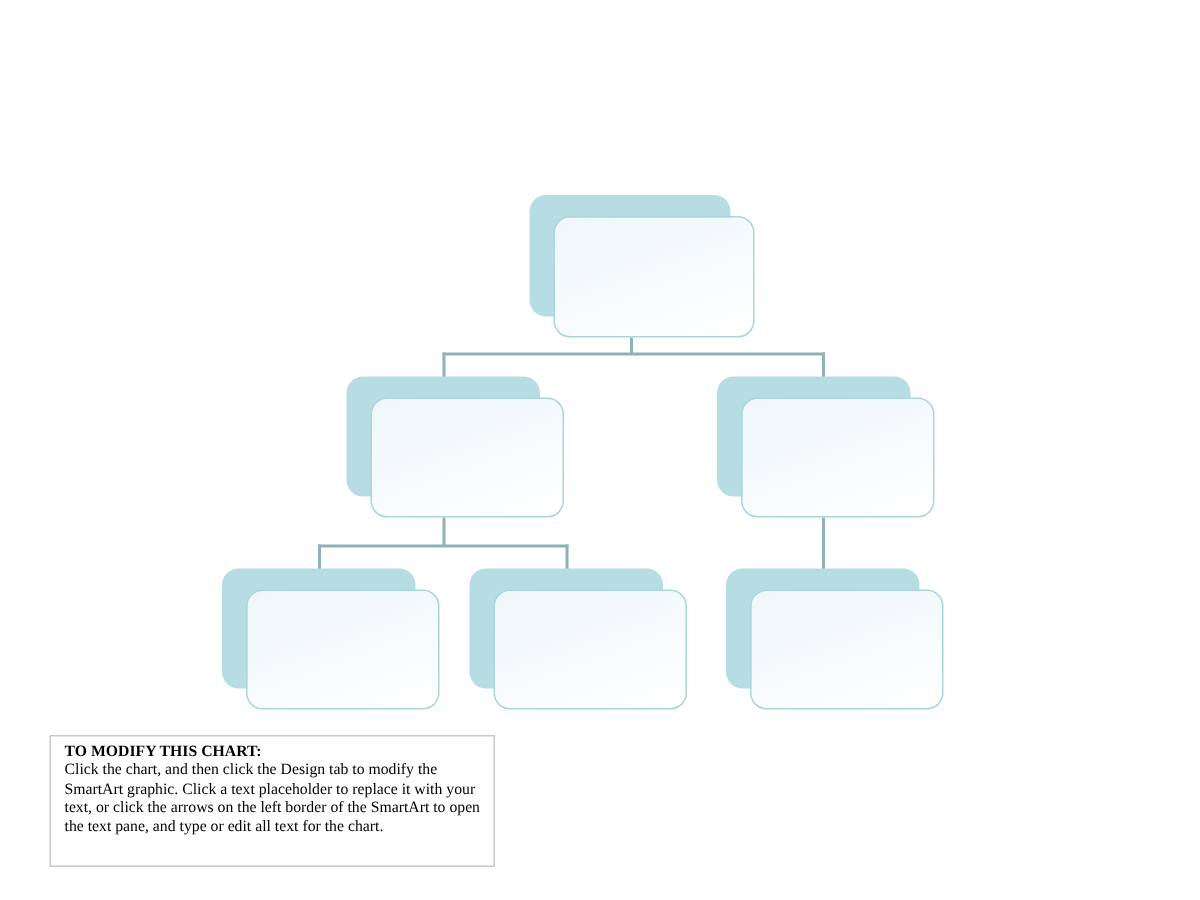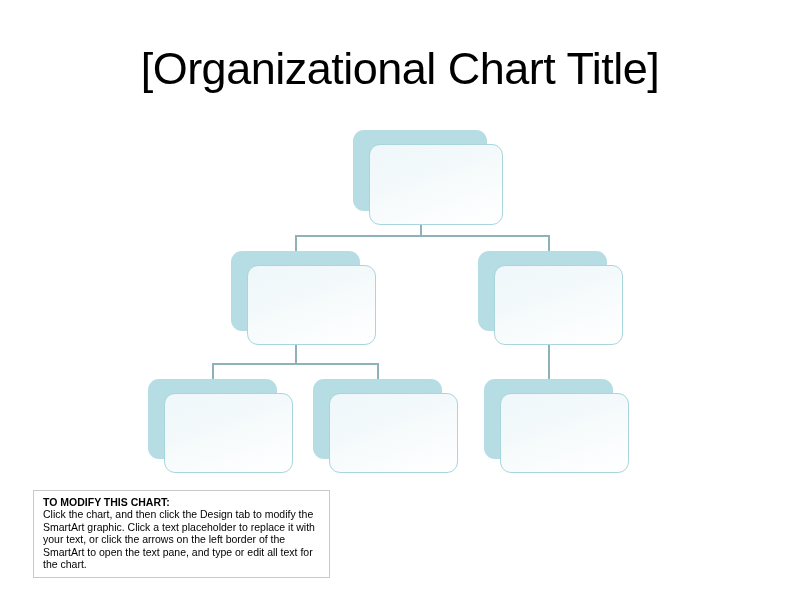--- a/index.html
+++ b/index.html
@@ -94,40 +94,39 @@
   #instructions {
     position: absolute;
     left: 33px;
     top: 490px;
     width: 297px;
     height: 88px;
     box-sizing: border-box;
     border: 1px solid #c9c9c9;
     background: #ffffff;
     padding: 5px 7px 4px 9px;
-    font-family: Liberation Sans, sans-serif;
+    font-family: Liberation Serif, serif;
     font-size: 10.5px;
     line-height: 12.4px;
     color: #000000;
     overflow: hidden;
   }
   #instructions .ins-head {
     font-weight: bold;
     display: block;
   }
   #instructions .ins-body {
     display: block;
   }
 </style>
 </head>
 <body>
 
 <div id="page">
 
-  <div id="chart-title">[Organizational Chart Title]</div>
 
   <div class="conn conn-v" style="left:420px; top:225px; height:11px;"></div>
 
   <div class="conn conn-h" style="left:295px; top:235px; width:255px;"></div>
 
   <div class="conn conn-v" style="left:295px; top:235px; height:23px;"></div>
 
   <div class="conn conn-v" style="left:548px; top:235px; height:23px;"></div>
 
   <div class="conn conn-v" style="left:295px; top:345px; height:19px;"></div>

